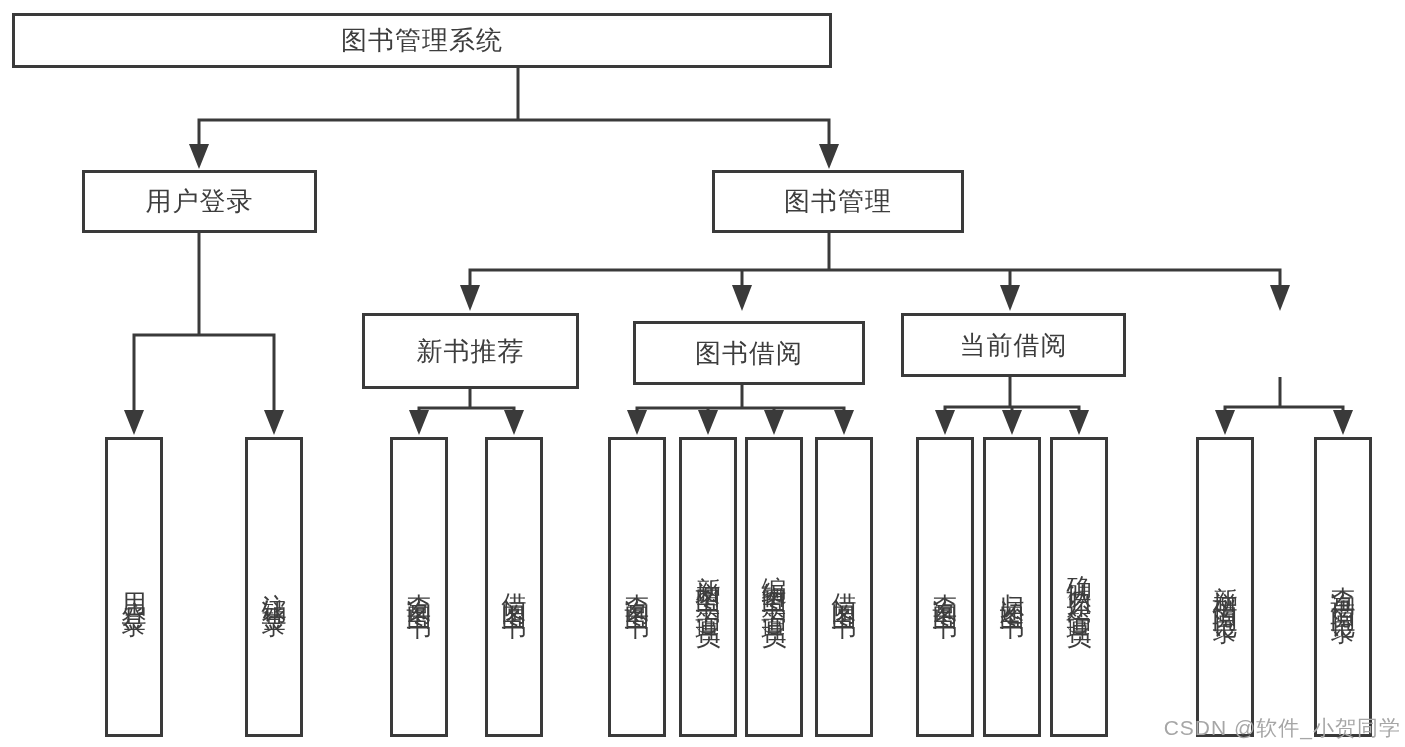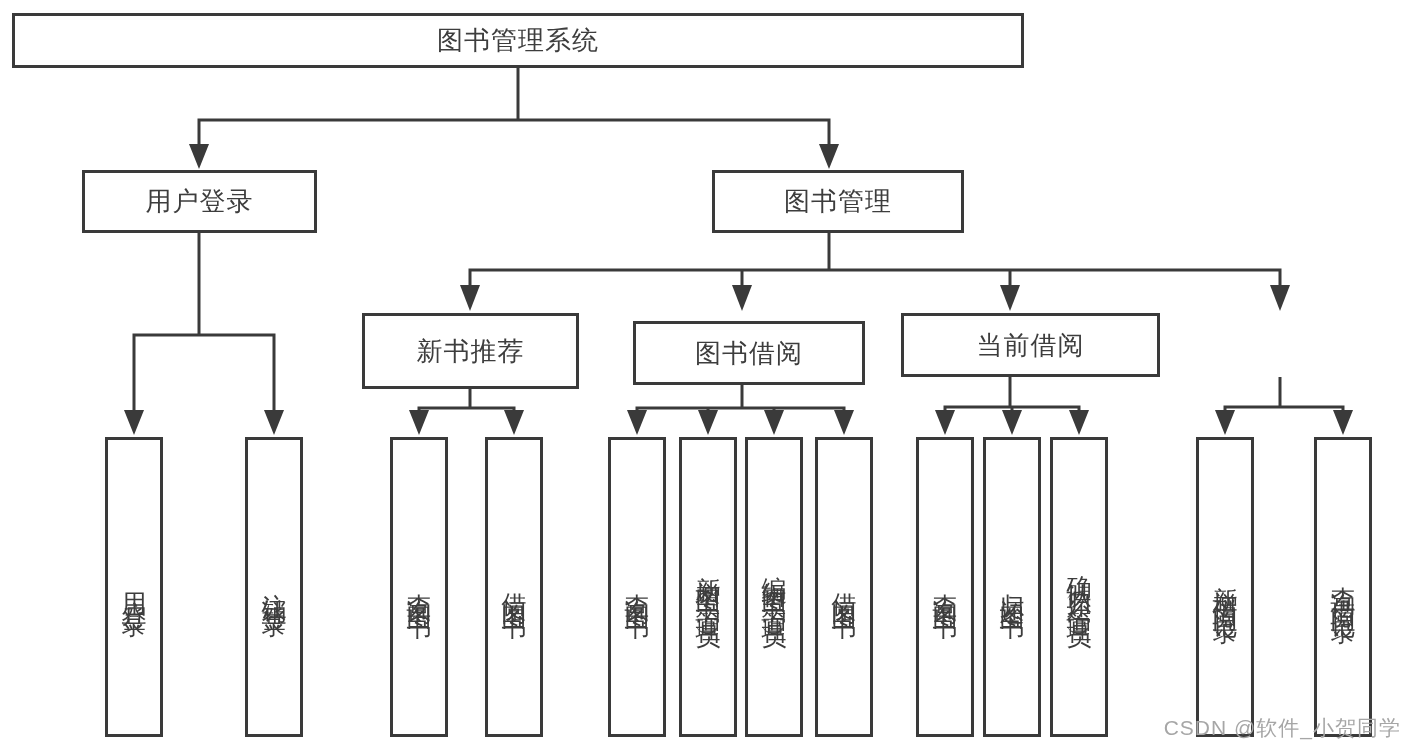--- a/index.html
+++ b/index.html
@@ -89,38 +89,38 @@
       <polygon points="1069,410 1089,410 1079,435"></polygon>
     </g>
     <g>
       <path d="M1280 377 V407"></path>
       <path d="M1225 412 V407 H1343 V412"></path>
       <polygon points="1215,410 1235,410 1225,435"></polygon>
       <polygon points="1333,410 1353,410 1343,435"></polygon>
     </g>
   </svg>
 
-  <div class="node" style="left:12px;top:13px;width:1012px;height:55px">
+  <div class="node" style="left:12px;top:13px;width:820px;height:55px">
     <span>图书管理系统</span>
   </div>
 
   <div class="node" style="left:82px;top:170px;width:235px;height:63px">
     <span>用户登录</span>
   </div>
   <div class="node" style="left:712px;top:170px;width:252px;height:63px">
     <span>图书管理</span>
   </div>
 
   <div class="node" style="left:362px;top:313px;width:217px;height:76px">
     <span>新书推荐</span>
   </div>
   <div class="node" style="left:633px;top:321px;width:232px;height:64px">
     <span>图书借阅</span>
   </div>
-  <div class="node" style="left:901px;top:313px;width:259px;height:64px">
+  <div class="node" style="left:901px;top:313px;width:225px;height:64px">
     <span>当前借阅</span>
   </div>
 
   <div class="vnode" style="left:105px;top:437px;width:58px;height:300px">
     <span>用户登录</span>
   </div>
   <div class="vnode" style="left:245px;top:437px;width:58px;height:300px">
     <span>注销登录</span>
   </div>
 

